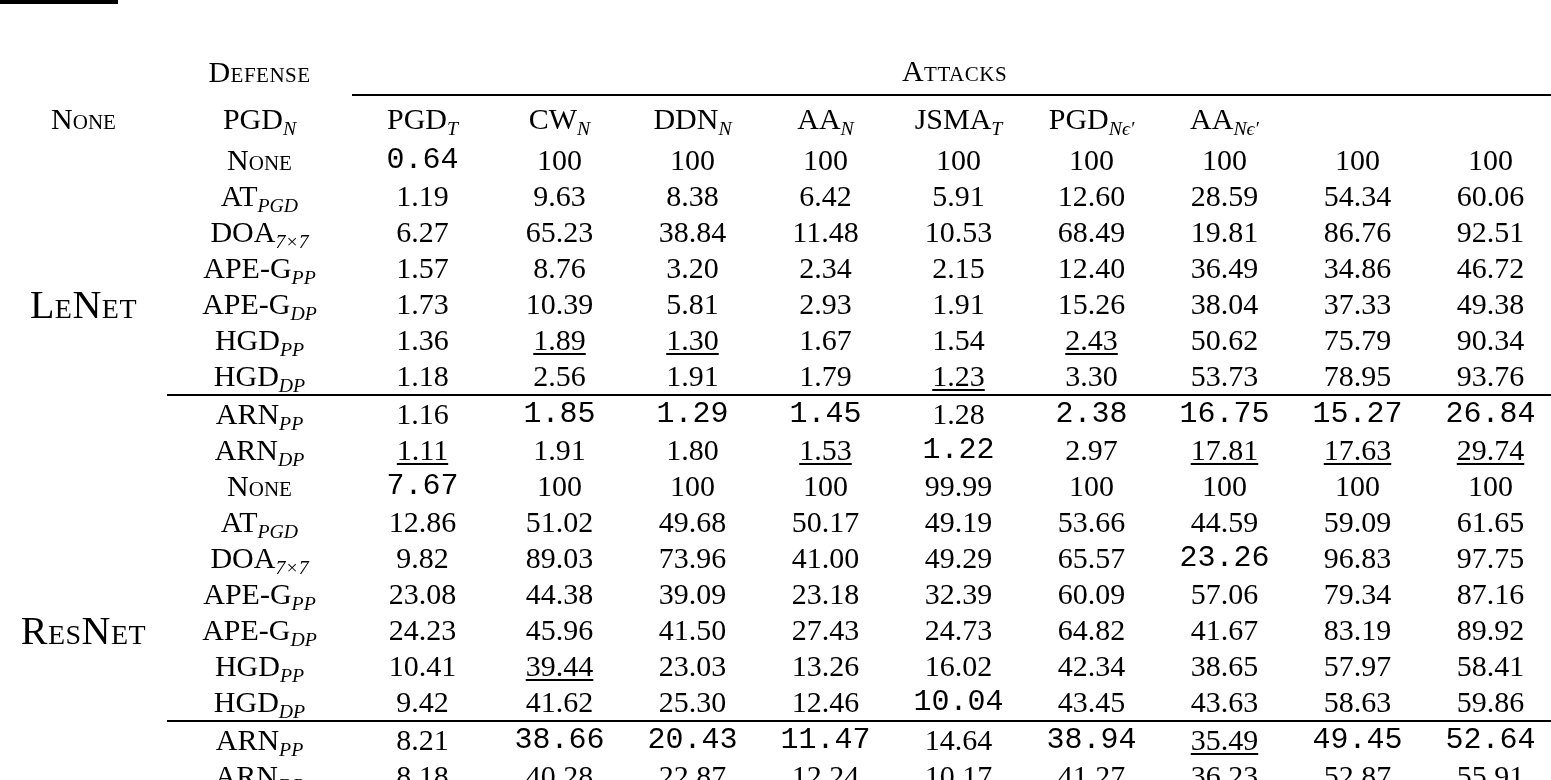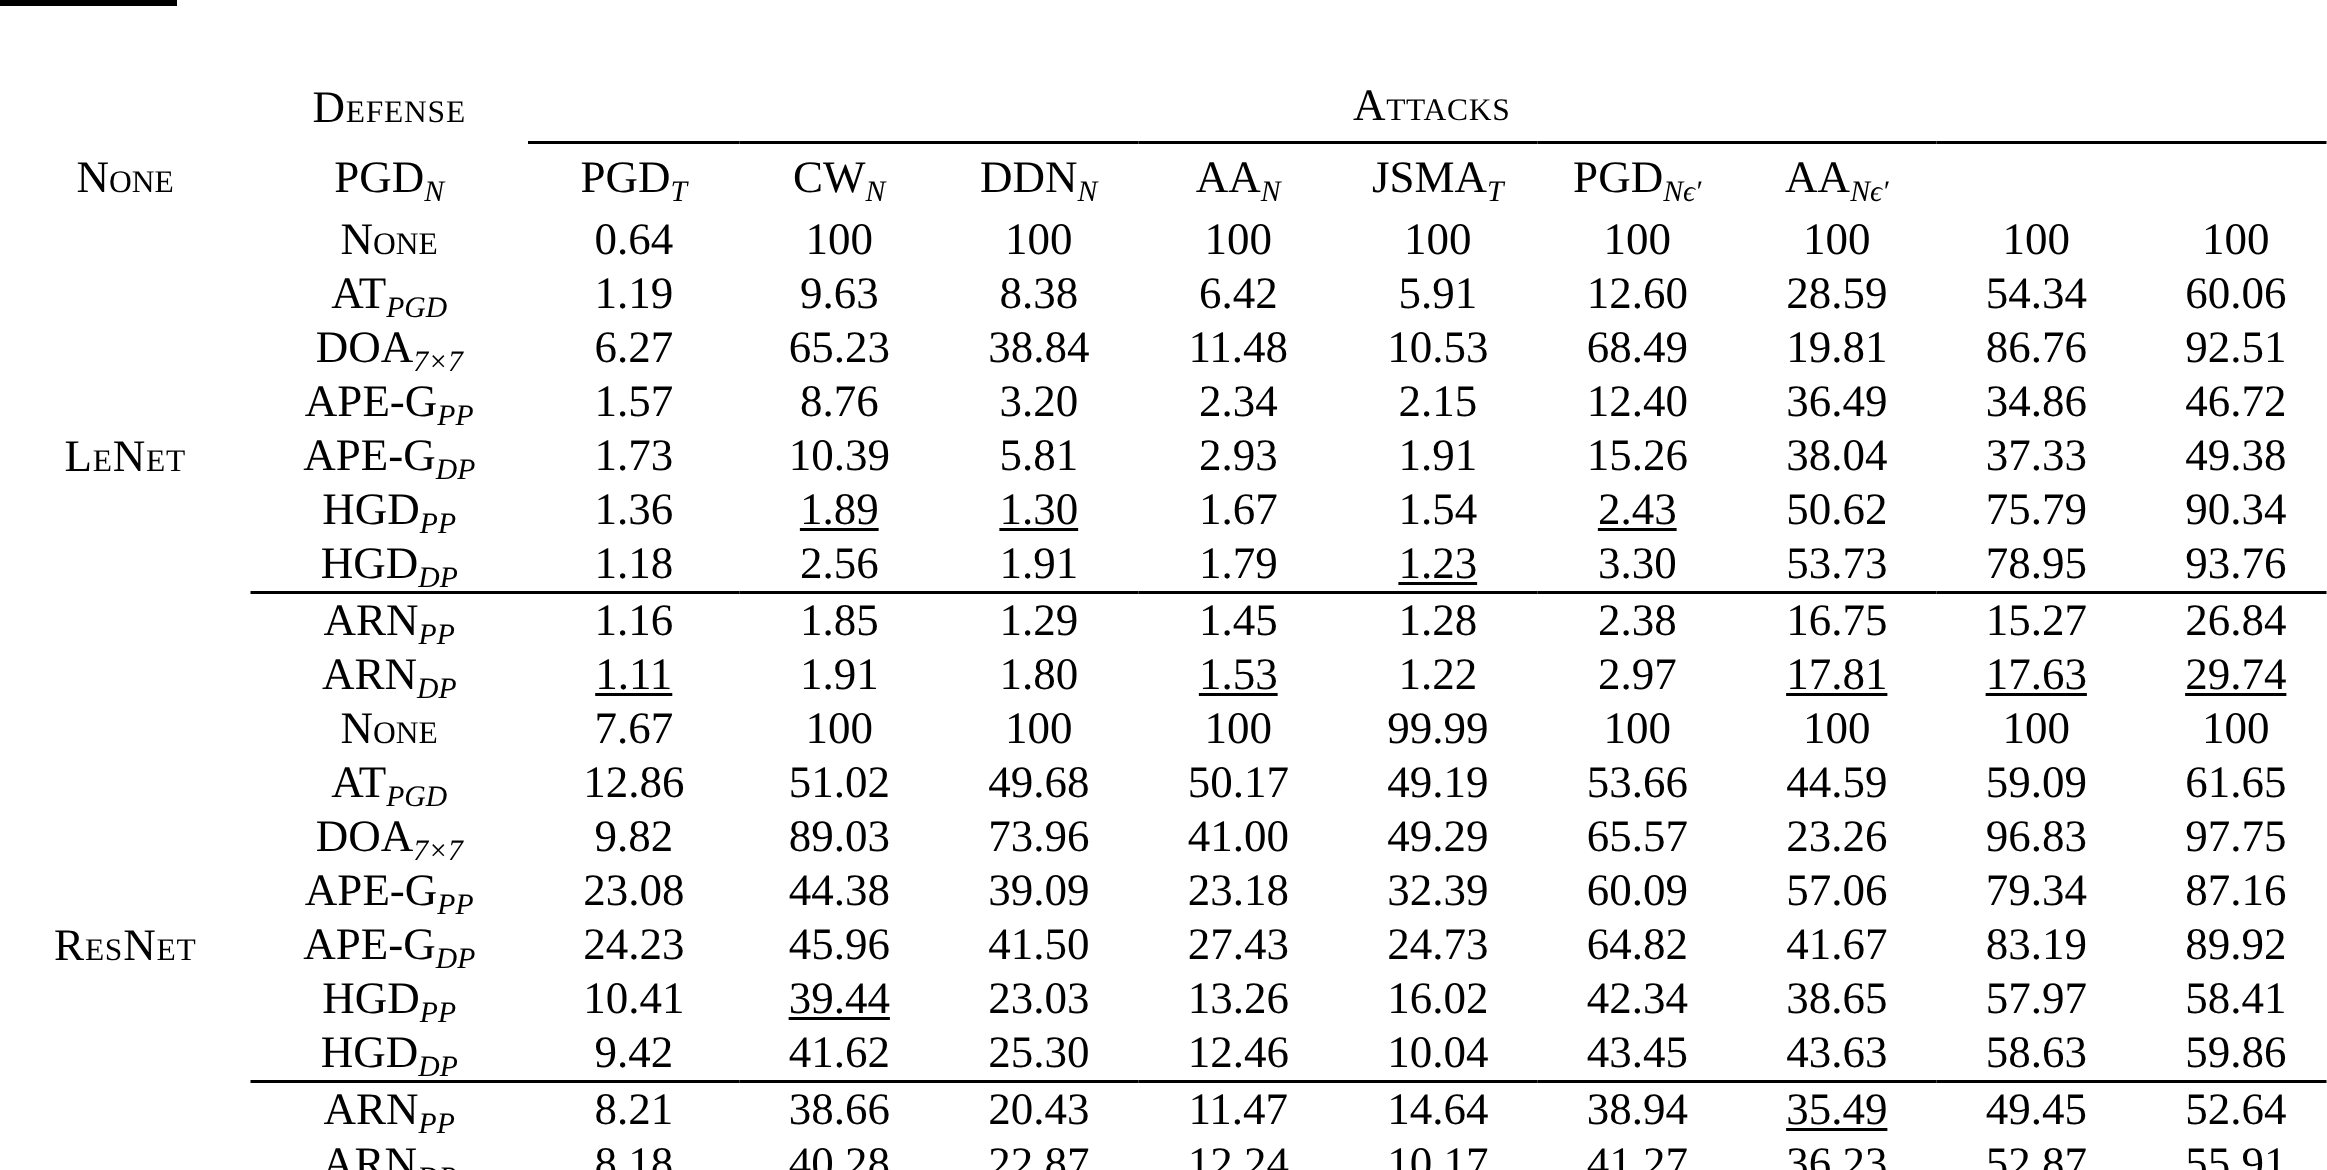--- a/index.html
+++ b/index.html
@@ -95,32 +95,32 @@
     vertical-align: baseline;
     position: relative;
     top: 0.32em;
     line-height: 0;
   }
 
   .model-cell {
     text-align: center;
     font-variant: small-caps;
     letter-spacing: 0.5px;
-    font-size: 30px;
+    font-size: 40px;
   }
   .def-cell {
     text-align: center;
     white-space: nowrap;
     padding-right: 6px;
   }
   .val {
     text-align: center;
     height: 36px;
   }
-  .b { font-weight: bold; }
+  .b { font-weight: bold; font-family: Liberation Mono, monospace; }
   .u {
     text-decoration: underline;
     text-underline-offset: 3px;
     text-decoration-thickness: 2px;
   }
   .datarow td { height: 36px; }
 
   
   col.c-model { width: 167px; }
   col.c-def   { width: 185px; }

